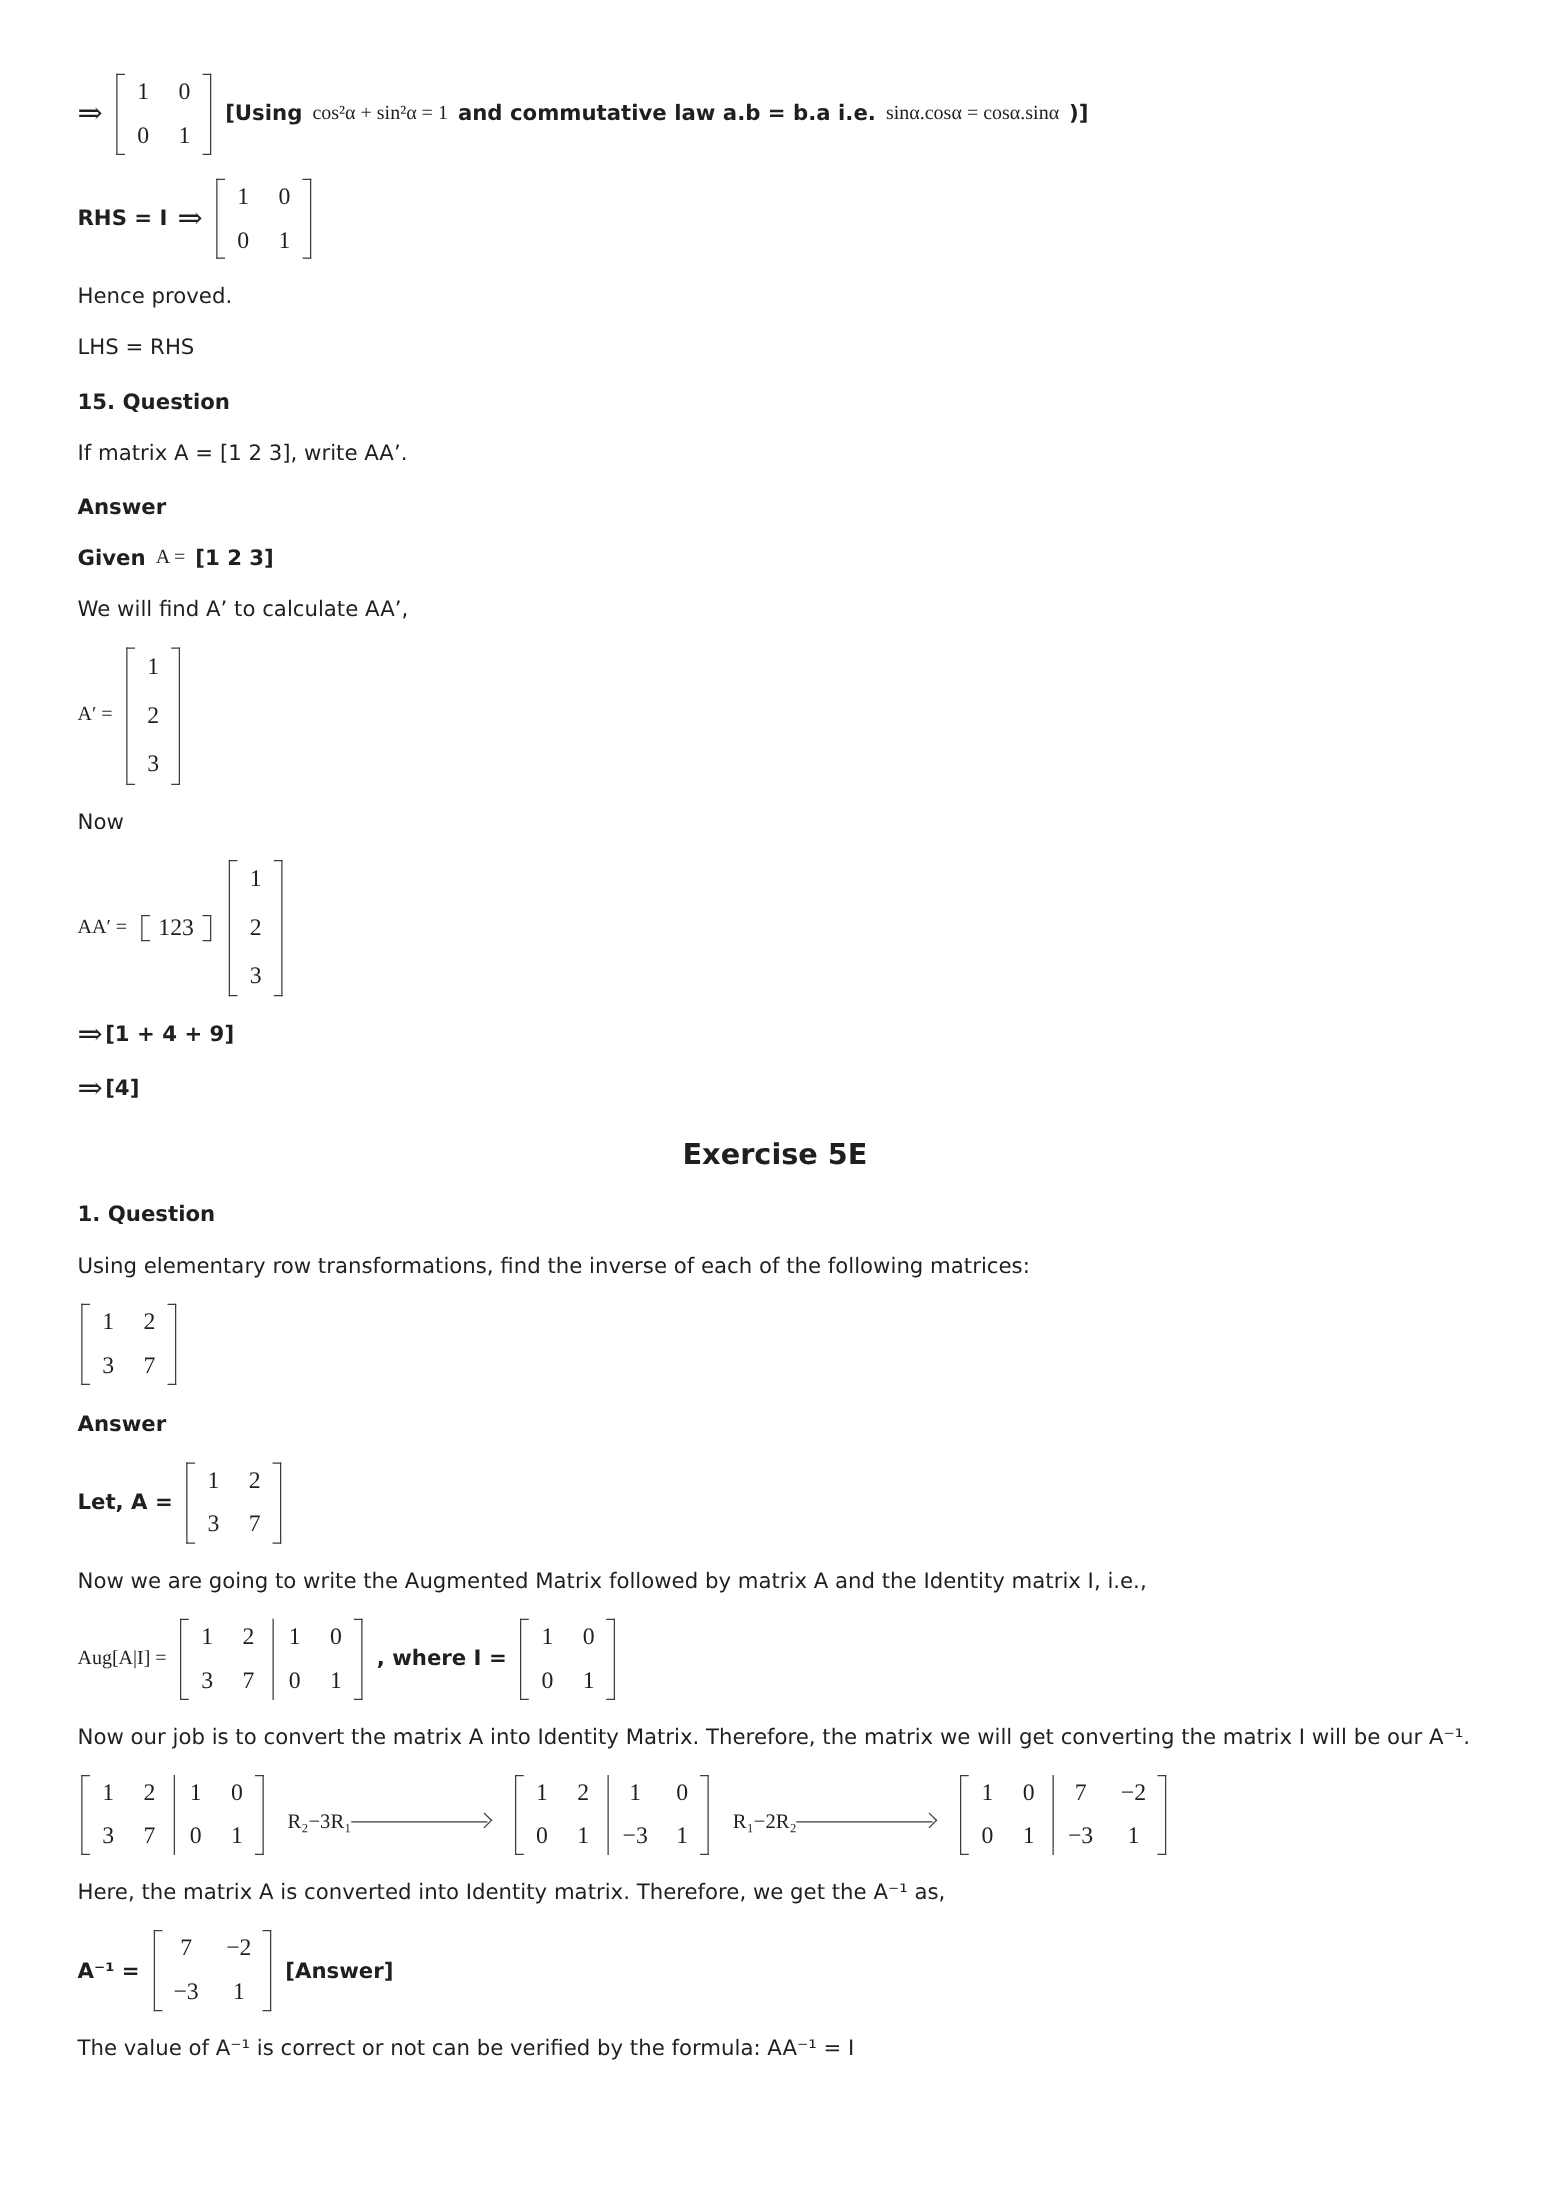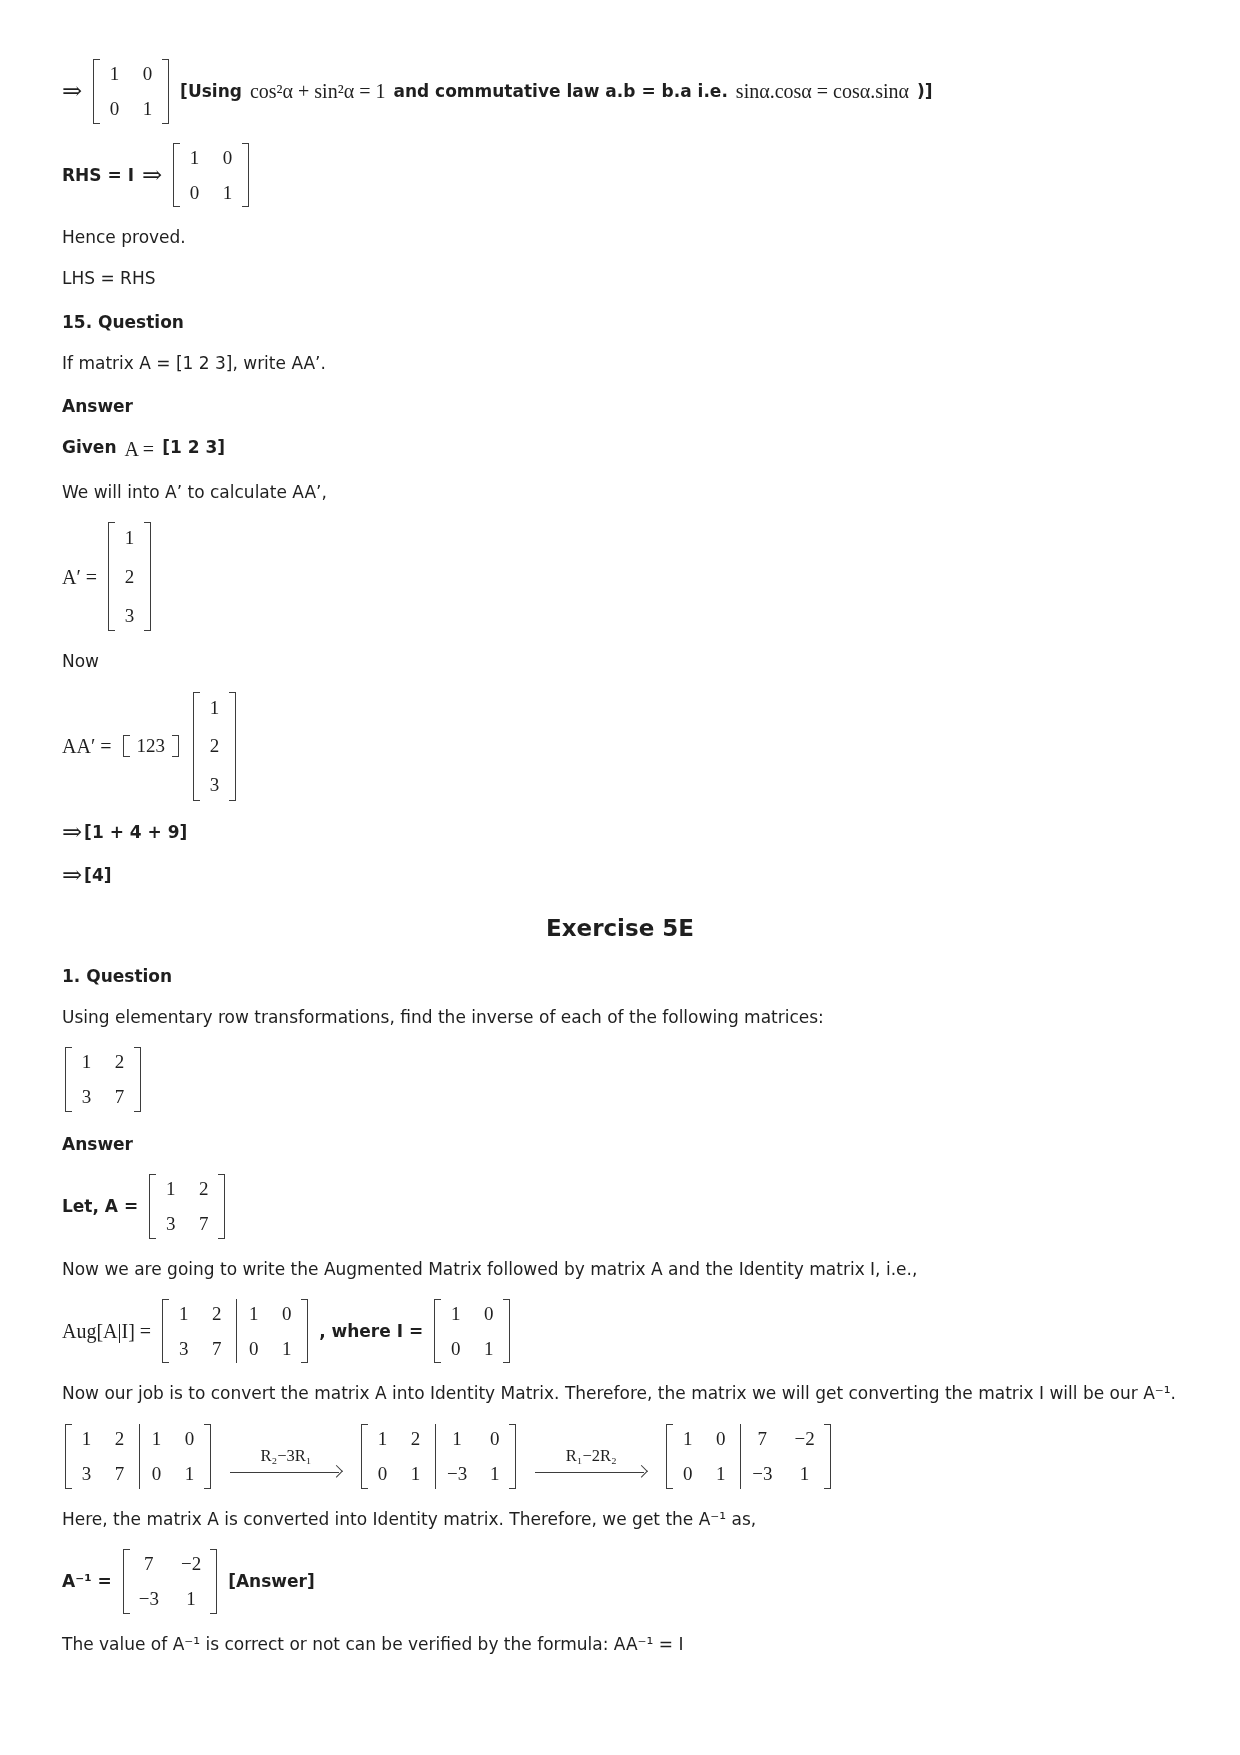--- a/index.html
+++ b/index.html
@@ -13,41 +13,41 @@
     color:#1f1f1f;
     font-family:"DejaVu Sans","Liberation Sans",sans-serif;
     font-size:17px;
     line-height:1.3;
   }
   .p { margin:19px 0; }
   .h { margin:21px 0 17px; font-weight:bold; }
   .h-lg { margin:27px 0 20px; font-weight:bold; font-size:23px;text-align:center; }
   .math-row { display:flex; align-items:center; gap:8px; margin:19px 0; flex-wrap:nowrap; }
   .tight { gap:2px; }
-  .serif { font-family:"Liberation Serif","DejaVu Serif",serif; font-size:20px; }
+  .serif { font-family:"Liberation Serif","DejaVu Serif",serif; font-size:16px; }
   .sans  { font-family:"DejaVu Sans","Liberation Sans",sans-serif; font-size:17px;font-weight:bold; }
   .imp   { font-family:"Liberation Serif","DejaVu Serif",serif; font-size:24px; line-height:1; }
   .inline-row { display:flex; align-items:flex-start; gap:8px; }
 
   
   .mx { display:inline-flex; align-items:center; margin:0 3px; }
   .mx::before, .mx::after {
     content:""; align-self:stretch; width:6px;
     border-top:1.7px solid #3d3d3d; border-bottom:1.7px solid #3d3d3d;
   }
   .mx::before { border-left:1.7px solid #3d3d3d; margin-right:7px; }
   .mx::after  { border-right:1.7px solid #3d3d3d; margin-left:7px; }
   .grid { display:grid; justify-items:center; align-content:center; }
   .g2 { grid-template-columns:auto auto; column-gap:22px; row-gap:13px; padding:4px 2px; }
   .g1 { grid-template-columns:auto; row-gap:17px; padding:5px 2px; }
   .c  { font-family:"Liberation Serif","DejaVu Serif",serif; font-size:19px; line-height:1.15; min-width:11px; text-align:center; }
   .vline { align-self:stretch; border-left:1.5px solid #3d3d3d; margin:0 9px 0 12px; }
 
   
-  .rowop { display:inline-flex; flex-direction:column; align-items:center; margin:16px 8px; transform:translateY(5px); }
+  .rowop { display:inline-flex; flex-direction:row; align-items:center; margin:16px 8px; transform:translateY(5px); }
   .rowop .lbl { font-family:"Liberation Serif","DejaVu Serif",serif; font-size:16.5px; margin-bottom:1px; }
   .rowop .shaft { width:112px; height:11px; position:relative; }
   .rowop .shaft::before { content:""; position:absolute; left:0; right:3px; top:50%; border-top:1.5px solid #3d3d3d; }
   .rowop .shaft::after  {
     content:""; position:absolute; right:1px; top:50%;
     width:8px; height:8px;
     border-top:1.5px solid #3d3d3d; border-right:1.5px solid #3d3d3d;
     transform:translateY(-58%) rotate(45deg);
   }
 </style>
@@ -92,21 +92,21 @@
   <p class="h">15. Question</p>
   <p class="p">If matrix A = [1 2 3], write AA’.</p>
   <p class="h">Answer</p>
 
   <div class="p inline-row">
     <span class="sans">Given</span>
     <span class="serif">A =</span>
     <span class="sans">[1 2 3]</span>
   </div>
 
-  <p class="p">We will into A’ to calculate AA’,</p>
+  <p class="p">We will find A’ to calculate AA’,</p>
 
   <div class="math-row">
     <span class="serif">A′ =</span>
     <span class="mx">
       <span class="grid g1">
         <span class="c">1</span>
         <span class="c">2</span>
         <span class="c">3</span>
       </span>
     </span>

